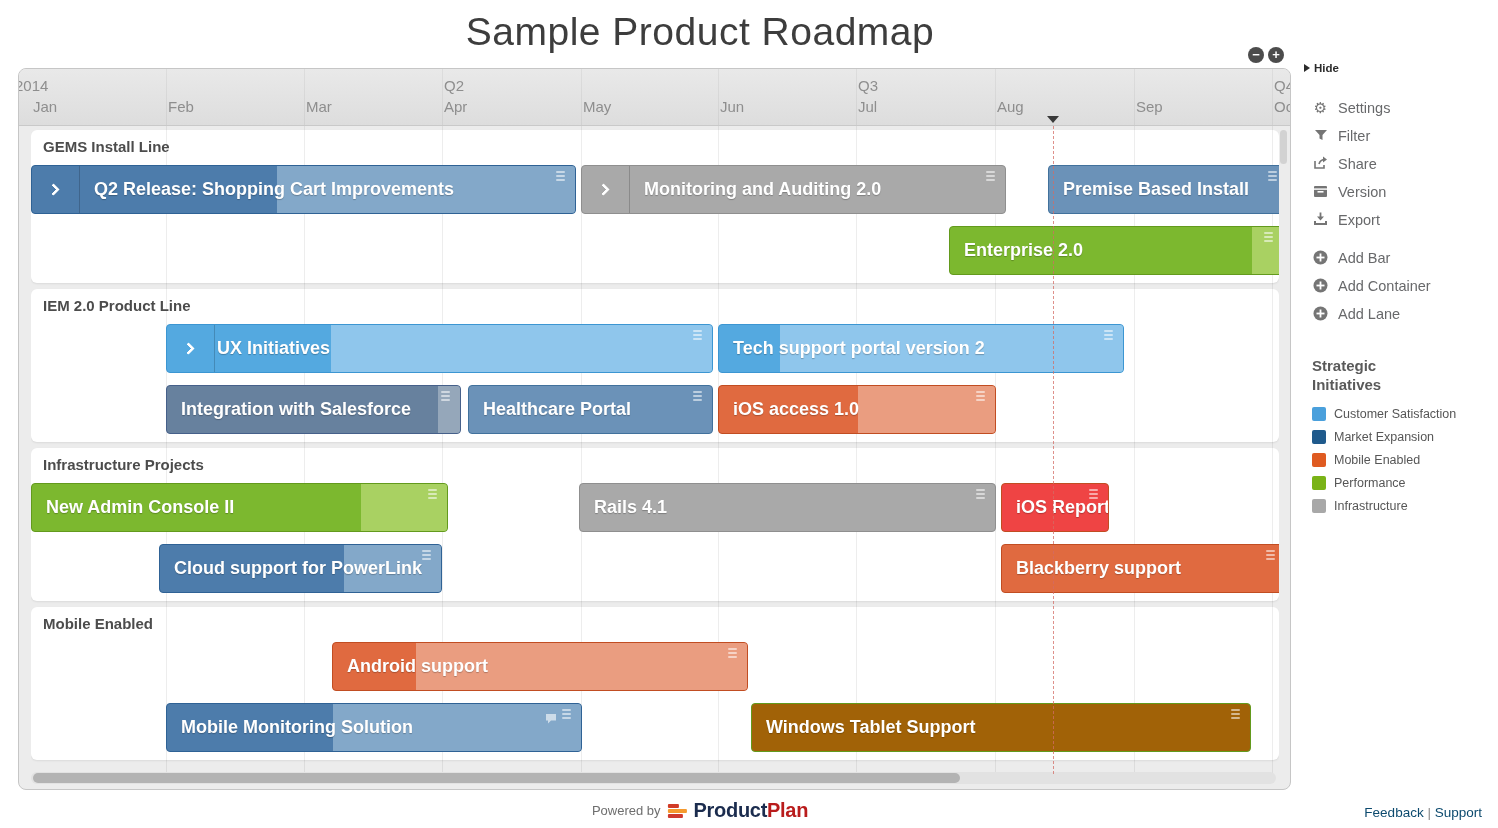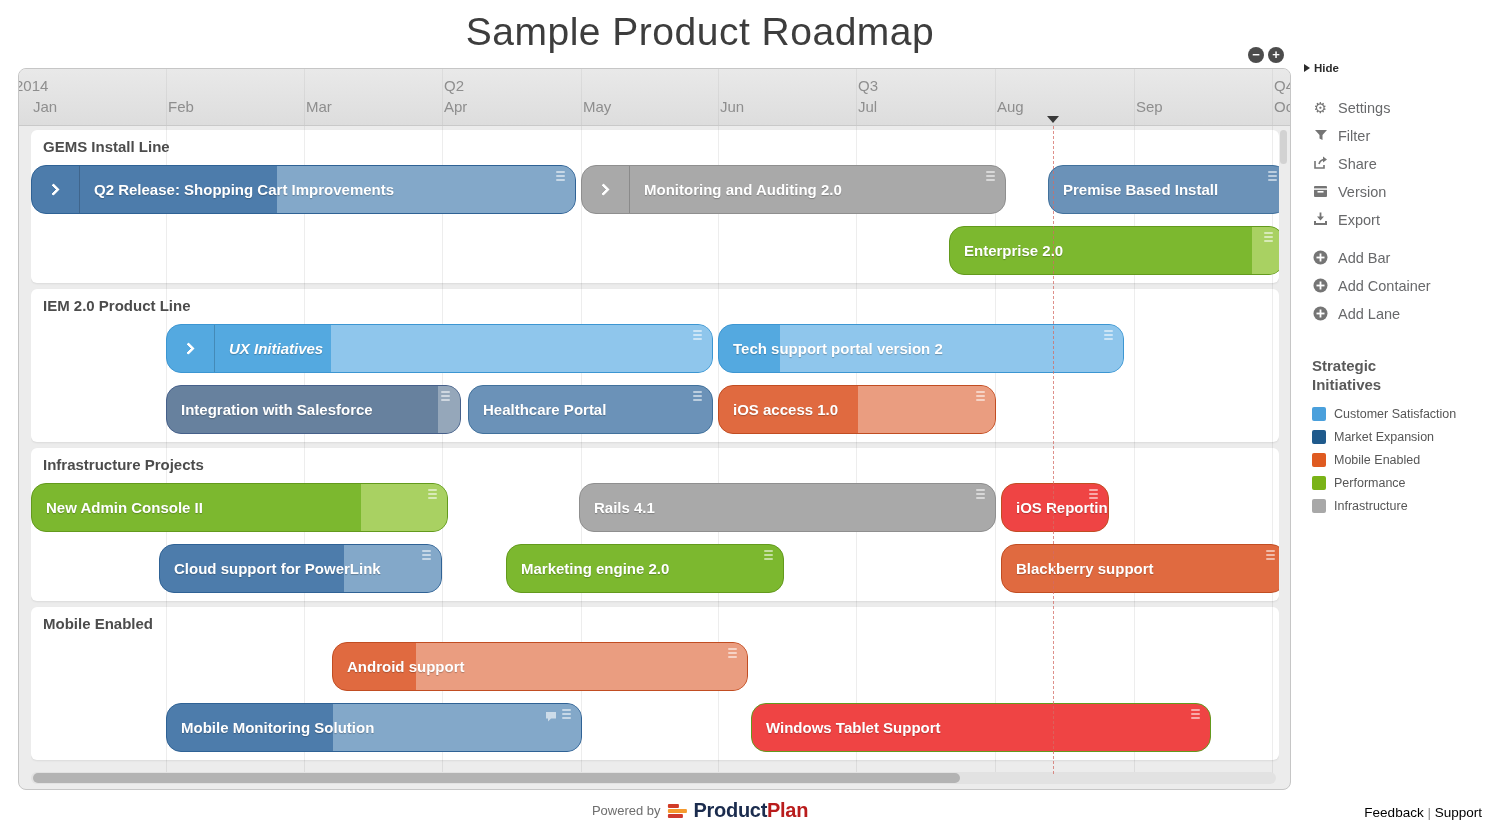--- a/index.html
+++ b/index.html
@@ -23,21 +23,21 @@
   .today-tri { position:absolute; bottom:2px; width:0; height:0; border-left:6px solid transparent; border-right:6px solid transparent; border-top:7px solid #3a3a3a; }
 
   #viewport { position:absolute; left:12px; top:57px; width:1248px; height:648px; overflow:hidden; }
   .grid-v { position:absolute; top:0; bottom:0; width:1px; background:#dcdcdc; }
   .today-line { position:absolute; top:0; bottom:0; width:0; border-left:1px dashed rgba(211,107,100,0.75); z-index:5; }
 
   .lane { position:absolute; left:0; width:1248px; height:153px; background:#fff; border-radius:6px; box-shadow:0 1px 2px rgba(0,0,0,0.08); }
   .lane-grid { position:absolute; top:0; bottom:0; width:1px; background:#ededed; }
   .lane-title { position:absolute; top:8px; left:12px; font-size:15px; font-weight:bold; color:#4c4c4c; z-index:2; }
 
-  .bar { position:absolute; height:49px; border-radius:15px; border:1px solid; color:#fff; font-size:15px; font-weight:bold; z-index:3; overflow:hidden; text-shadow:0 1px 1px rgba(0,0,0,0.25); cursor:pointer; }
+  .bar { position:absolute; height:49px; border-radius:4px; border:1px solid; color:#fff; font-size:18px; font-weight:bold; z-index:3; overflow:hidden; text-shadow:0 1px 1px rgba(0,0,0,0.25); cursor:pointer; }
   .bar .lighter { position:absolute; top:0; bottom:0; right:0; }
   .bar .lbl { position:absolute; top:0; bottom:0; display:flex; align-items:center; white-space:nowrap; z-index:2; }
   .chev-cell { position:absolute; left:0; top:0; bottom:0; width:48px; border-right:1px solid rgba(0,0,0,0.18); z-index:2; }
   .chev { position:absolute; left:17px; top:19px; width:9px; height:9px; border-top:3px solid #fff; border-right:3px solid #fff; transform:rotate(45deg); border-radius:1px; }
   .menu-ic { position:absolute; top:5px; right:10px; z-index:4; }
   .menu-ic i { display:block; width:9px; height:2px; background:rgba(255,255,255,0.55); margin-bottom:2px; border-radius:1px; }
   .bubble-ic { position:absolute; top:4px; right:24px; z-index:4; }
 
   
   .h-track { position:absolute; left:12px; right:14px; bottom:5px; height:12px; background:#e2e2e2; border-radius:7px; }
@@ -58,21 +58,21 @@
 
   
   #footer { position:absolute; left:0; bottom:0; width:100%; height:34px; }
   .powered { position:absolute; left:700px; bottom:6px; transform:translateX(-50%); display:flex; align-items:center; gap:7px; }
   .powered .pb { font-size:13px; color:#6e6e6e; }
   .logo-bars { display:flex; flex-direction:column; gap:1px; }
   .logo-bars i { display:block; height:4px; border-radius:1px; }
   .brand { font-size:20px; font-weight:bold; letter-spacing:-0.3px; }
   .brand .p1 { color:#1b2c4e; } .brand .p2 { color:#b91c1c; }
   .foot-links { position:absolute; right:16px; bottom:8px; font-size:13.5px; color:#8a8a8a; }
-  .foot-links a { color:#000000; text-decoration:none; cursor:pointer; }
+  .foot-links a { color:#0c4a6e; text-decoration:none; cursor:pointer; }
 </style>
 </head>
 <body>
 
 <div id="stage">
   <h1 class="page-title">Sample Product Roadmap</h1>
 
   <div class="zoomers">
     <div class="zoom-btn">−</div>
     <div class="zoom-btn">+</div>
@@ -176,21 +176,21 @@
           <div class="lane-grid" style="left: 825px;"></div>
           <div class="lane-grid" style="left: 964px;"></div>
           <div class="lane-grid" style="left: 1103px;"></div>
           <div class="lane-grid" style="left: 1241px;"></div>
           <div class="lane-title">IEM 2.0 Product Line</div>
           <div class="bar" style="left: 135px; width: 547px; top: 35px; background: rgb(84, 169, 224); border-color: rgb(60, 150, 210);">
             <div class="lighter" style="left: 164px; background: rgb(143, 198, 236);"></div>
             <div class="chev-cell">
               <div class="chev"></div>
             </div>
-            <div class="lbl" style="left: 62px; font-style: italic;">UX Initiatives</div>
+            <div class="lbl" style="left: 50px;">UX Initiatives</div>
             <div class="menu-ic">
               <i></i>
               <i></i>
               <i></i>
             </div>
           </div>
           <div class="bar" style="left: 687px; width: 406px; top: 35px; background: rgb(84, 169, 224); border-color: rgb(60, 150, 210);">
             <div class="lighter" style="left: 61px; background: rgb(143, 198, 236);"></div>
             <div class="lbl" style="left: 14px;">Tech support portal version 2</div>
             <div class="menu-ic">
@@ -264,28 +264,20 @@
           </div>
           <div class="bar" style="left: 128px; width: 283px; top: 96px; background: rgb(77, 124, 171); border-color: rgb(47, 98, 149);">
             <div class="lighter" style="left: 184px; background: rgb(131, 168, 201);"></div>
             <div class="lbl" style="left: 14px;">Cloud support for PowerLink</div>
             <div class="menu-ic">
               <i></i>
               <i></i>
               <i></i>
             </div>
           </div>
-          <div class="bar" style="left: 475px; width: 278px; top: 96px; background: rgb(124, 184, 47); border-color: rgb(99, 154, 29);">
-            <div class="lbl" style="left: 14px;">Marketing engine 2.0</div>
-            <div class="menu-ic">
-              <i></i>
-              <i></i>
-              <i></i>
-            </div>
-          </div>
           <div class="bar" style="left: 970px; width: 285px; top: 96px; background: rgb(224, 106, 64); border-color: rgb(193, 77, 34);">
             <div class="lbl" style="left: 14px;">Blackberry support</div>
             <div class="menu-ic">
               <i></i>
               <i></i>
               <i></i>
             </div>
           </div>
         </div>
         <div class="lane" style="top: 481px;">
@@ -313,21 +305,21 @@
             <div class="lbl" style="left: 14px;">Mobile Monitoring Solution</div>
             <div class="menu-ic">
               <i></i>
               <i></i>
               <i></i>
             </div>
             <div class="bubble-ic"><svg width="12" height="11" viewBox="0 0 12 11">
                 <path d="M1 1h10v6.5H6L3 10.5V7.5H1z" fill="rgba(255,255,255,0.6)"></path>
               </svg></div>
           </div>
-          <div class="bar" style="left: 720px; width: 460px; top: 96px; background: #ef4444; border-color: rgb(99, 154, 29);">
+          <div class="bar" style="left: 720px; width: 500px; top: 96px; background: #a16207; border-color: rgb(99, 154, 29);">
             <div class="lbl" style="left: 14px;">Windows Tablet Support</div>
             <div class="menu-ic">
               <i></i>
               <i></i>
               <i></i>
             </div>
           </div>
         </div>
         <div class="today-line" style="left: 1022px;"></div>
       </div>

